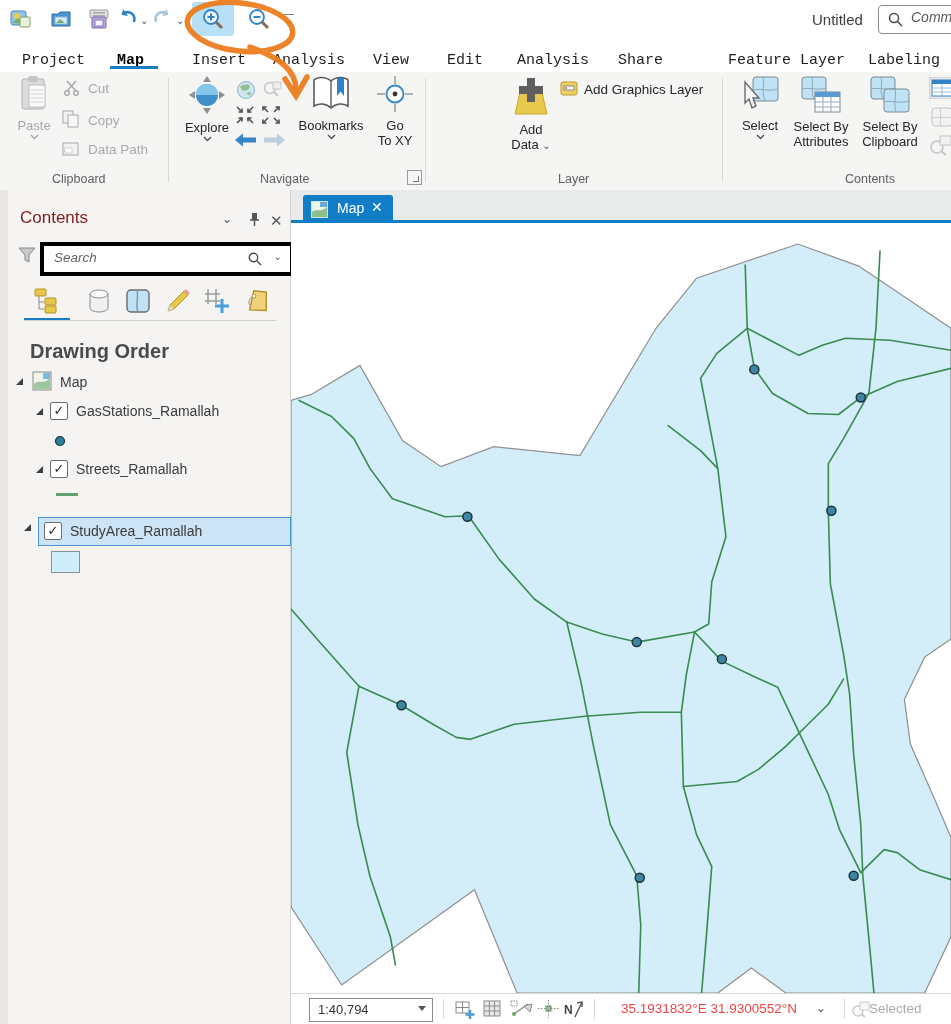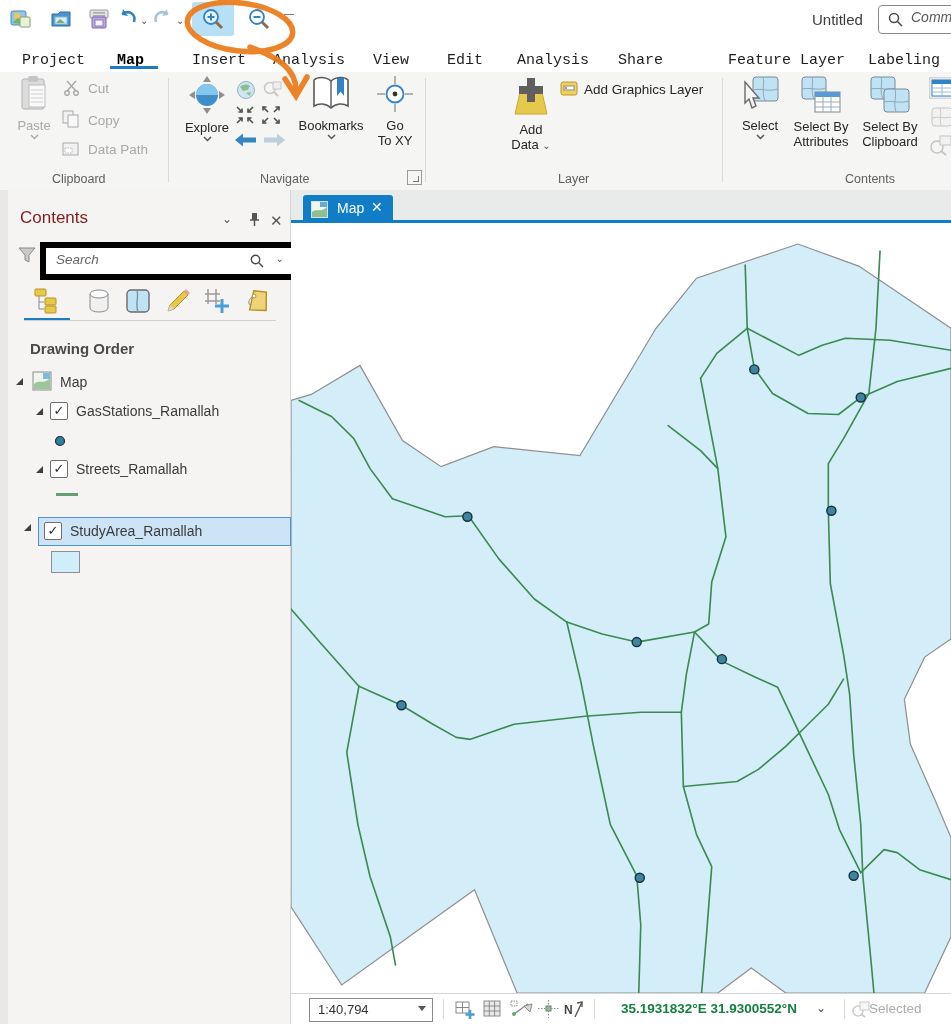--- a/index.html
+++ b/index.html
@@ -41,28 +41,28 @@
   .clipitem{left:62px;font-size:13.5px;color:#a9a9a9;}
   .launcher{top:98px;width:13px;height:13px;border:1px solid #9a9a9a;}
   .launcher:after{content:"";position:absolute;right:2px;bottom:2px;width:5px;height:5px;
      border-right:1.5px solid #777;border-bottom:1.5px solid #777;}
 
   
   #gutter{left:0;top:190px;width:8px;height:834px;background:#e9e8e7;}
   #contents{left:8px;top:190px;width:282px;height:834px;background:#f5f4f3;border-right:1px solid #d5d5d5;}
   #contents .title{left:12px;top:18px;font-size:17px;color:#7f1d1d;}
   .paneltopicon{top:22px;color:#555;}
-  #csearch{left:32px;top:52px;width:246px;height:26px;background:#fff;border:6px solid #000000;}
+  #csearch{left:32px;top:52px;width:246px;height:26px;background:#fff;border:4px solid #000000;}
   #csearch input{position:absolute;left:8px;top:3px;width:190px;border:0;outline:0;background:transparent;
      font-family:inherit;font-size:13.5px;font-style:italic;color:#444;}
   #csearch input::placeholder{color:#666;font-style:italic;}
   .ctool{top:98px;width:24px;height:26px;}
   #ctool-underline{left:16px;top:128px;width:46px;height:3px;background:#1a7cc2;}
   #ctool-line{left:16px;top:130px;width:252px;height:1px;background:#cfcfcd;}
-  #dorder{left:22px;top:150px;font-size:15px;font-weight:bold;color:#4a4a4a;text-align:right;}
+  #dorder{left:22px;top:150px;font-size:20px;font-weight:bold;color:#4a4a4a;text-align:right;}
   .tri{width:0;height:0;border-left:7px solid transparent;border-bottom:7px solid #3f3f3f;}
   .cbx{width:16px;height:16px;background:#fff;border:1px solid #6e6e6e;border-radius:2px;
        font-size:13px;line-height:15px;text-align:center;color:#2b2b2b;}
   .treelab{font-size:14px;color:#3b3b3b;}
   #studyrow{left:30px;top:327px;width:251px;height:27px;background:#cde3f6;border:1px solid #4d93d8;}
   #swatch{left:43px;top:361px;width:27px;height:20px;background:#cfeef9;border:1px solid #8f8f8f;}
   #sym-line{left:48px;top:271px;width:22px;height:2.5px;background:#639f6f;}
 
   
   #mapview{left:291px;top:190px;width:660px;height:834px;background:#fff;}
@@ -71,21 +71,21 @@
   #maptab .lab{position:absolute;left:34px;top:5px;color:#fff;font-size:14px;}
   #maptab .x{position:absolute;left:68px;top:4px;color:#fff;font-size:14px;}
   #tabstrip-line{left:0;top:30px;width:660px;height:3px;background:#107dc6;}
   #canvas{left:0;top:33px;width:660px;height:770px;background:#fff;overflow:hidden;}
   #statusbar{left:0;top:803px;width:660px;height:31px;background:#fff;border-top:1px solid #d6d6d6;font-size:13.5px;color:#4a4a4a;}
   #scalebox{left:18px;top:4px;width:122px;height:22px;border:1px solid #8a8a8a;background:#fff;}
   #scalebox .v{position:absolute;left:8px;top:3px;font-size:13px;color:#333;}
   #scalebox .dd{position:absolute;right:6px;top:7px;width:0;height:0;border-left:4px solid transparent;border-right:4px solid transparent;border-top:5px solid #555;}
   .sep{top:5px;width:1px;height:20px;background:#d8d8d8;}
   .sbicon{top:6px;}
-  #coords{left:330px;top:7px;color:#15803d;font-weight:bold;}
+  #coords{left:330px;top:7px;color:#ef4444;}
   #coords-chev{left:525px;top:7px;color:#555;font-size:12px;}
   #selstat{left:578px;top:7px;color:#ababab;}
 
   #annot{left:0;top:0;width:951px;height:1024px;pointer-events:none;z-index:60;}
 </style>
 </head>
 <body>
 
 <div id="app" class="nosel">
 

